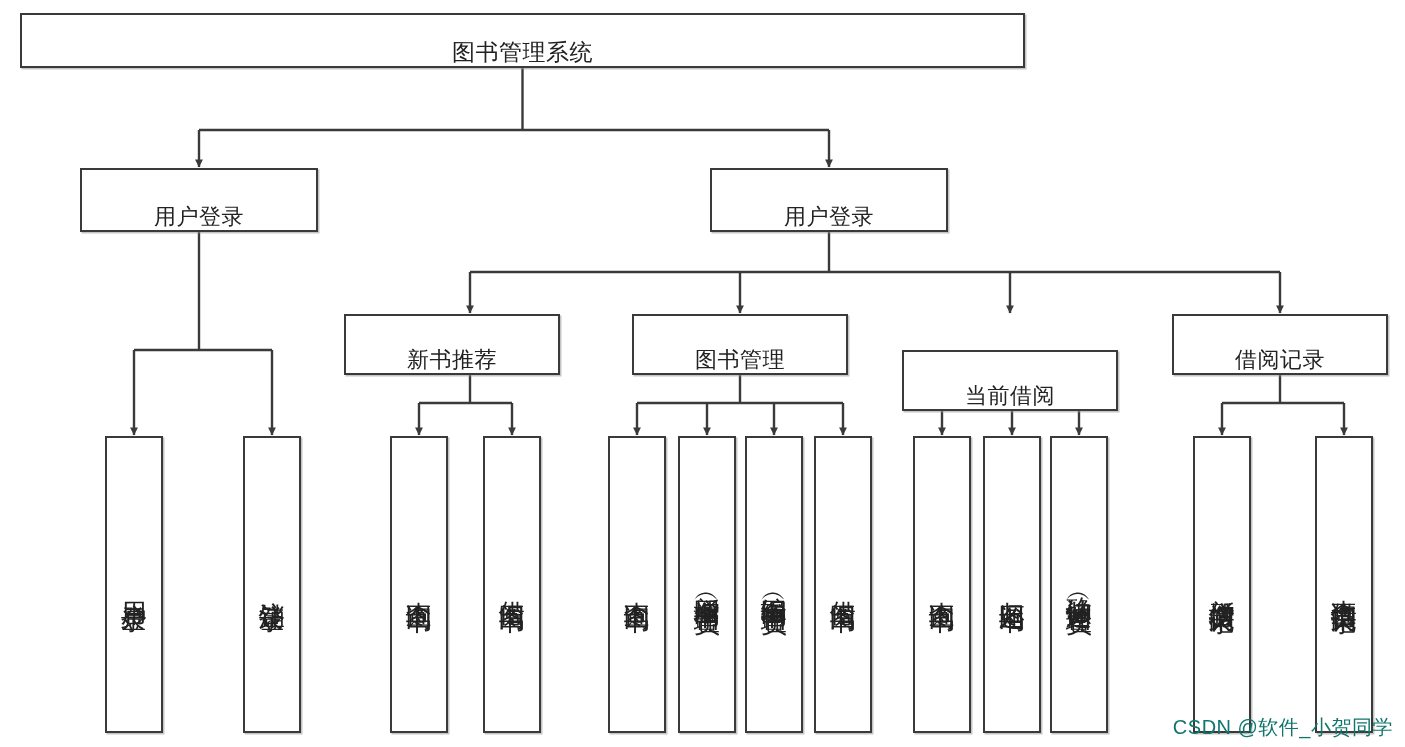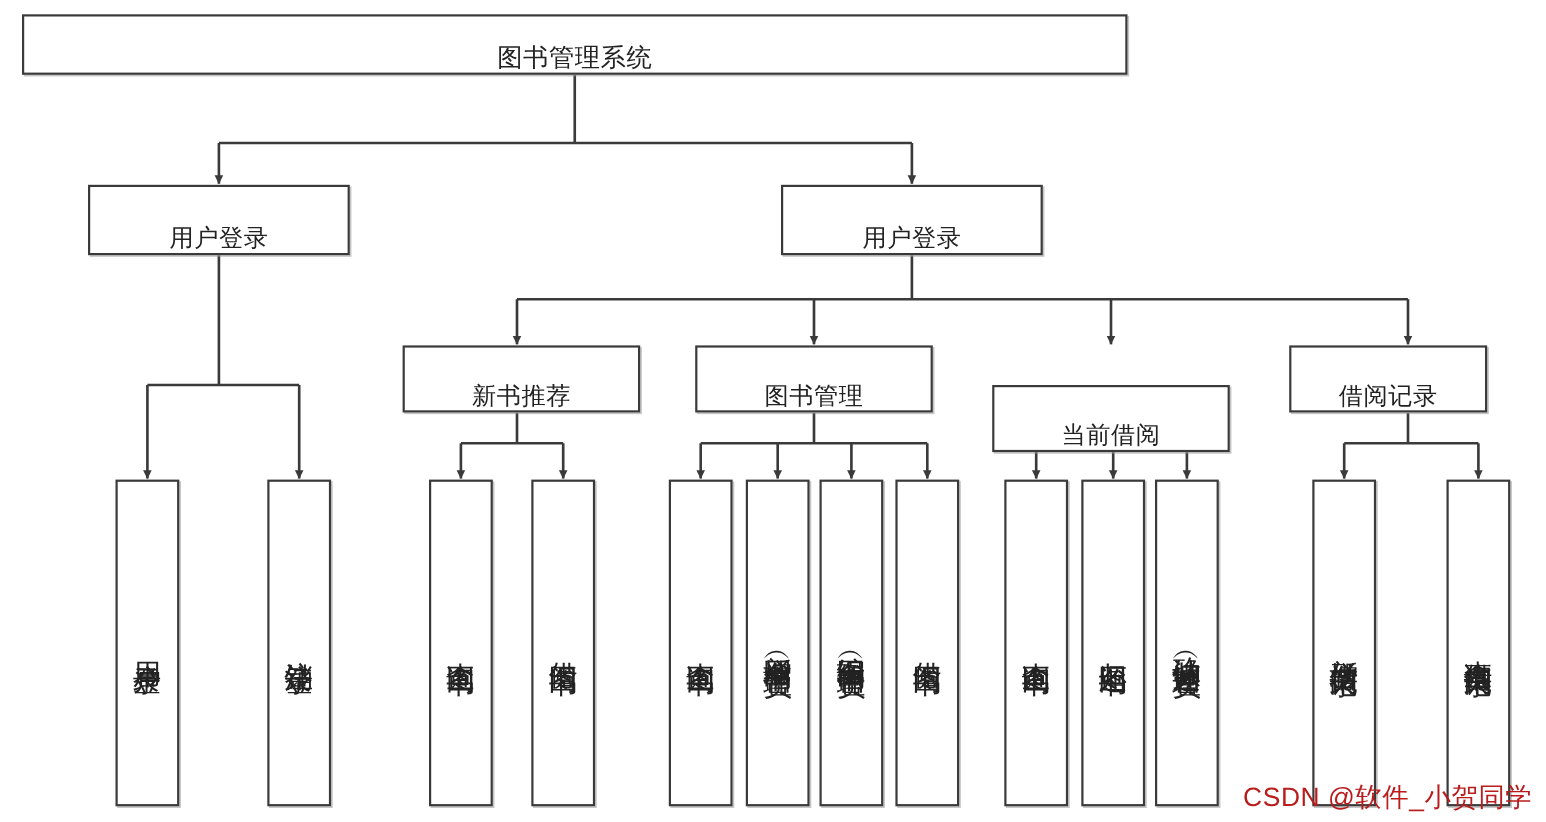--- a/index.html
+++ b/index.html
@@ -59,22 +59,22 @@
     text-orientation: upright;
     font-size: 26px;
     line-height: 1.02;
     letter-spacing: 2px;
     white-space: nowrap;
   }
   #watermark {
     position: absolute;
     right: 12px;
     bottom: 6px;
-    font-size: 24px;
-    color: #b91c1c;
+    font-size: 20px;
+    color: #0f766e;
     letter-spacing: 0.5px;
     user-select: none;
   }
 </style>
 </head>
 <body>
 
 <div id="canvas">
   <svg id="edges" viewBox="0 0 1405 747" xmlns="http://www.w3.org/2000/svg">
     <defs>
@@ -122,30 +122,30 @@
   <div id="nodes">
       <div class="node h root" style="left: 20px; top: 13px; width: 1005px; height: 55px;">
         <span class="lbl">图书管理系统</span>
       </div>
       <div class="node h" style="left: 80px; top: 168px; width: 238px; height: 64px;">
         <span class="lbl">用户登录</span>
       </div>
       <div class="node h" style="left: 710px; top: 168px; width: 238px; height: 64px;">
         <span class="lbl">用户登录</span>
       </div>
-      <div class="node h" style="left: 366px; top: 314px; width: 216px; height: 61px;">
+      <div class="node h" style="left: 344px; top: 314px; width: 216px; height: 61px;">
         <span class="lbl">新书推荐</span>
       </div>
       <div class="node h" style="left: 632px; top: 314px; width: 216px; height: 61px;">
         <span class="lbl">图书管理</span>
       </div>
       <div class="node h" style="left: 902px; top: 314px; width: 216px; height: 61px; margin-top: 36px;">
         <span class="lbl">当前借阅</span>
       </div>
-      <div class="node h" style="left: 1172px; top: 314px; width: 180px; height: 61px;">
+      <div class="node h" style="left: 1172px; top: 314px; width: 216px; height: 61px;">
         <span class="lbl">借阅记录</span>
       </div>
       <div class="node v" style="left: 105px; top: 436px; width: 58px; height: 297px;">
         <span class="lbl">用户登录</span>
       </div>
       <div class="node v" style="left: 243px; top: 436px; width: 58px; height: 297px;">
         <span class="lbl">注销登录</span>
       </div>
       <div class="node v" style="left: 390px; top: 436px; width: 58px; height: 297px;">
         <span class="lbl">查询图书</span>

